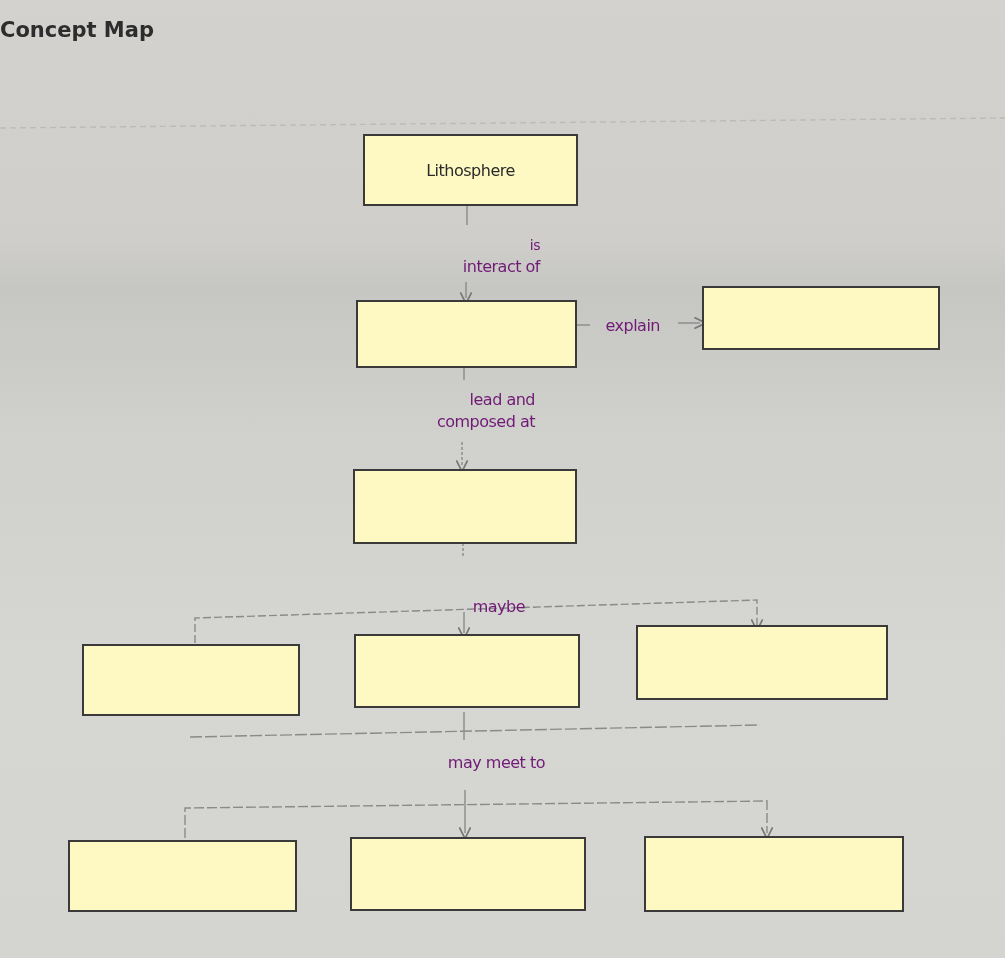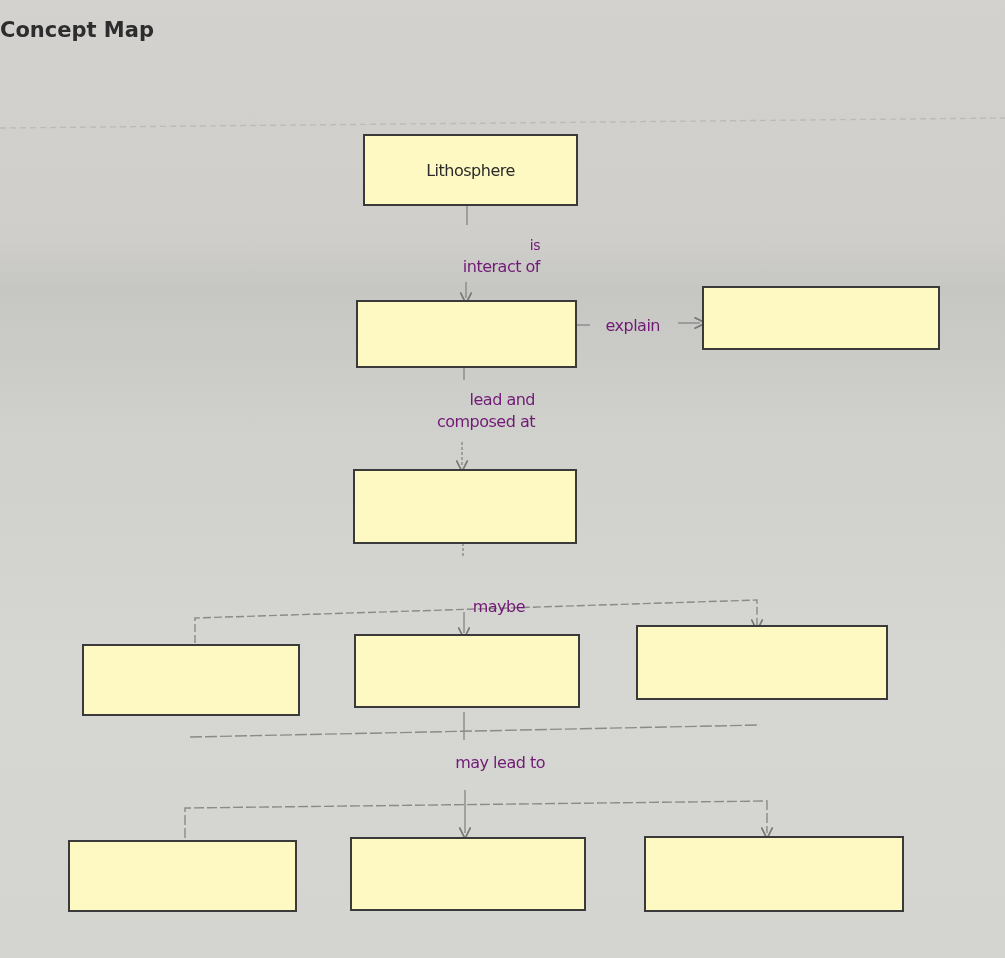--- a/index.html
+++ b/index.html
@@ -75,17 +75,17 @@
 </div>
 
 <div class="box" style="left:353px;top:469px;width:224px;height:75px;"></div>
 
 <div class="lbl" style="left:405px;top:568px;width:120px;margin-top:28px;">maybe</div>
 
 <div class="box" style="left:82px;top:644px;width:218px;height:72px;"></div>
 <div class="box" style="left:354px;top:634px;width:226px;height:74px;"></div>
 <div class="box" style="left:636px;top:625px;width:252px;height:75px;"></div>
 
-<div class="lbl" style="left:385px;top:752px;width:160px;">may lead to</div>
+<div class="lbl" style="left:385px;top:752px;width:160px;">may meet to</div>
 
 <div class="box" style="left:68px;top:840px;width:229px;height:72px;"></div>
 <div class="box" style="left:350px;top:837px;width:236px;height:74px;"></div>
 <div class="box" style="left:644px;top:836px;width:260px;height:76px;"></div>
 
 </body></html>

